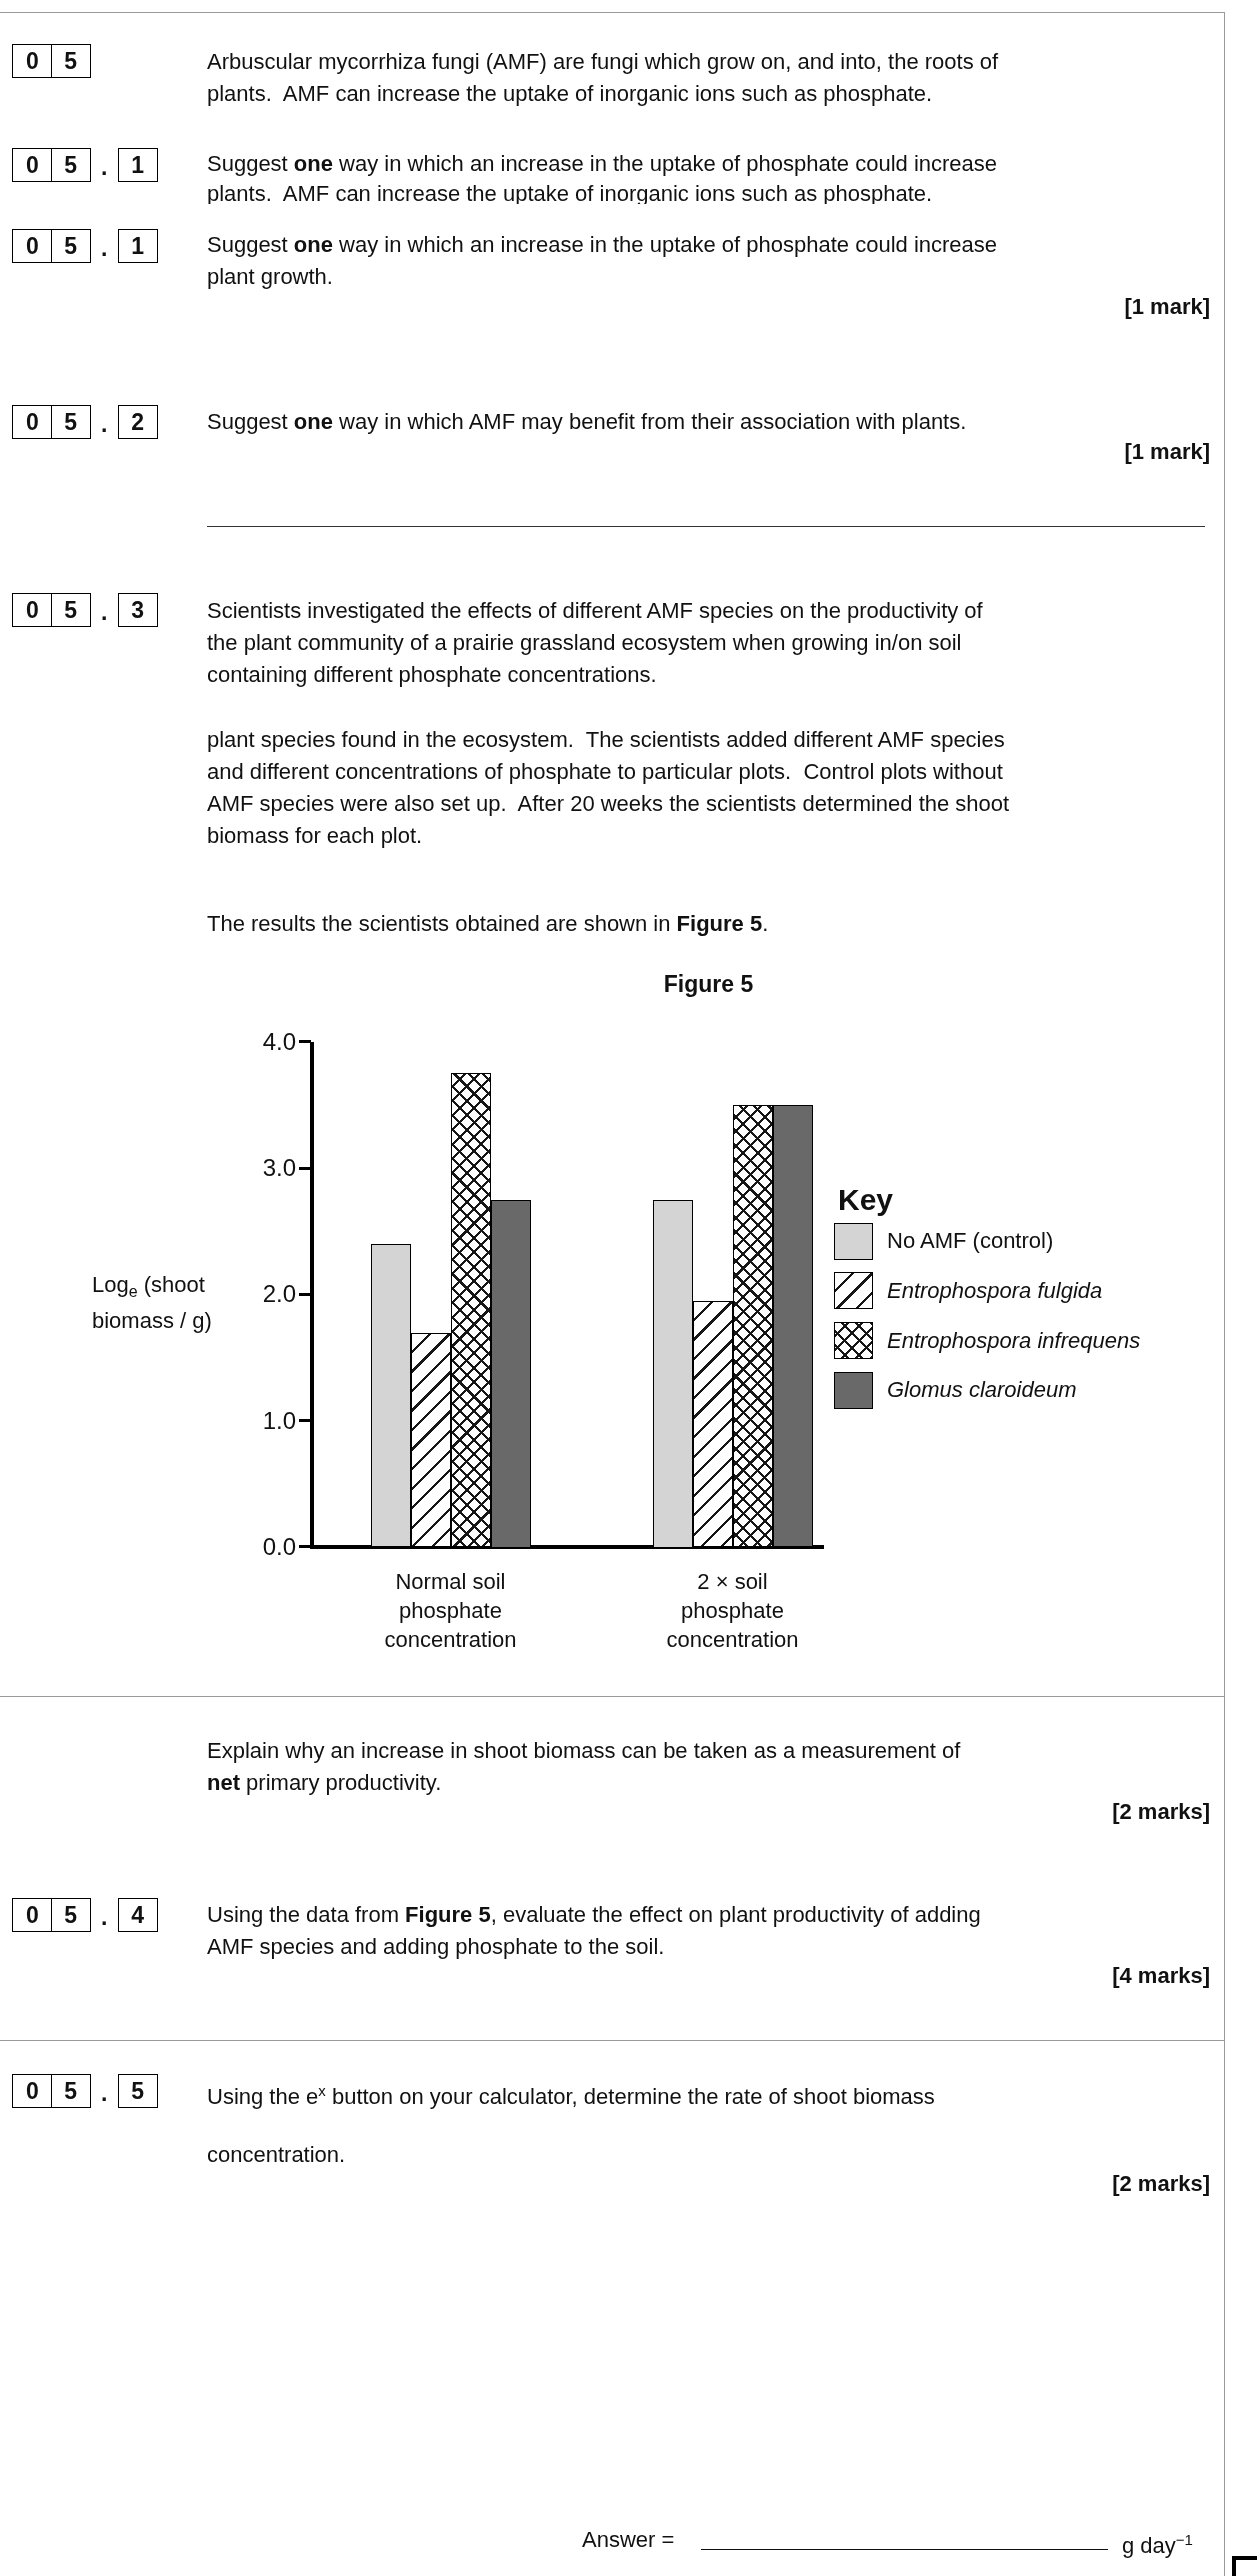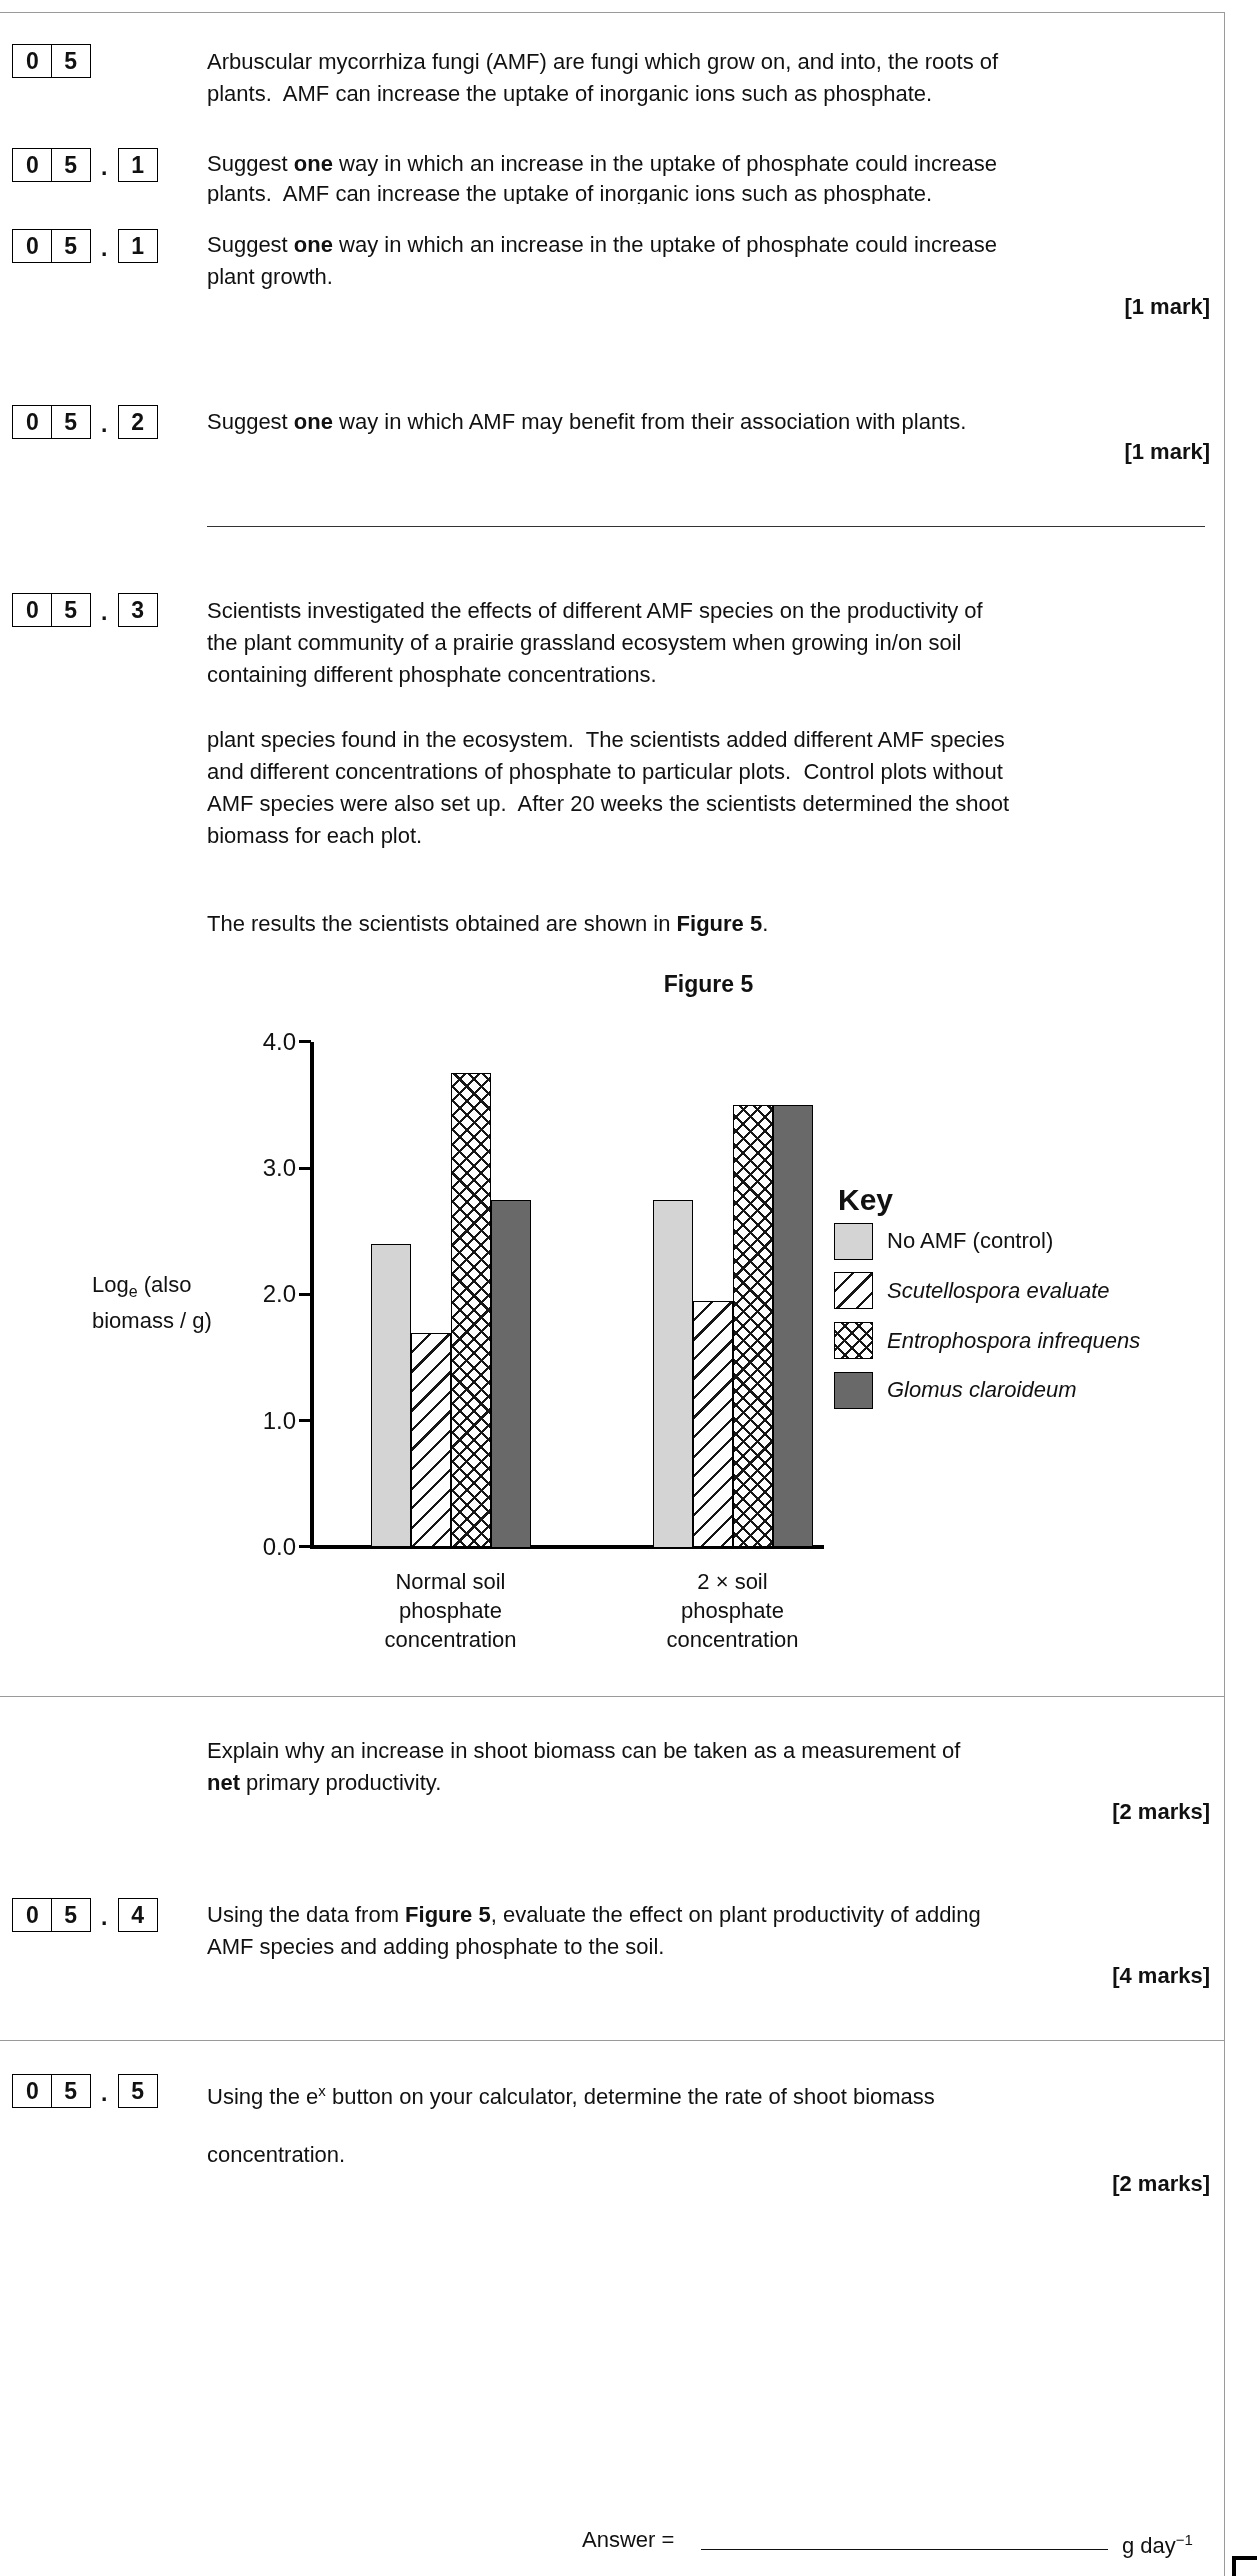--- a/index.html
+++ b/index.html
@@ -105,21 +105,21 @@
   <div class="abs plines" style="left:207px;top:724px;">
       <div>plant species found in the ecosystem.  The scientists added different AMF species</div>
       <div>and different concentrations of phosphate to particular plots.  Control plots without</div>
       <div>AMF species were also set up.  After 20 weeks the scientists determined the shoot</div>
       <div>biomass for each plot.</div>
     </div>
   <div class="abs bl" style="left:207px;top:908px;"><span>The results the scientists obtained are shown in </span><b class="inb">Figure 5</b><span>.</span></div>
 
   <div class="figtitle" style="top:971px;">Figure 5</div>
 
-  <div class="ylab" style="left:92px;top:1270px;"><span>Log</span><sub class="se">e</sub><span> (also</span><br><span>biomass / g)</span></div>
+  <div class="ylab" style="left:92px;top:1270px;"><span>Log</span><sub class="se">e</sub><span> (shoot</span><br><span>biomass / g)</span></div>
 
   <div class="axis" style="left:310px;top:1042px;width:3.6px;height:507px;"></div>
   <div class="axis" style="left:310px;top:1545px;width:514px;height:3.6px;"></div>
 
   <div id="chart-layer">
       <div class="tickmark" style="left: 299px; top: 1040px;"></div>
       <div class="ticklab" style="left: 237px; top: 1028px;">4.0</div>
       <div class="tickmark" style="left: 299px; top: 1167px;"></div>
       <div class="ticklab" style="left: 237px; top: 1154px;">3.0</div>
       <div class="tickmark" style="left: 299px; top: 1293px;"></div>
@@ -143,21 +143,21 @@
       <div class="bar p-dark" style="left: 773px; top: 1105px; width: 40px; height: 442px;"></div>
       <div class="glabel" style="left: 599px; top: 1567px;">
         <div>2 × soil</div>
         <div>phosphate</div>
         <div>concentration</div>
       </div>
       <div class="keytitle" style="left: 838px; top: 1183px;">Key</div>
       <div class="swatch p-light" style="left: 834px; top: 1223px; width: 39px; height: 37px;"></div>
       <div class="keylab" style="left: 887px; top: 1228px;">No AMF (control)</div>
       <div class="swatch p-hatch" style="left: 834px; top: 1272px; width: 39px; height: 37px;"></div>
-      <div class="keylab it" style="left: 887px; top: 1278px;">Scutellospora evaluate</div>
+      <div class="keylab it" style="left: 887px; top: 1278px;">Entrophospora fulgida</div>
       <div class="swatch p-cross" style="left: 834px; top: 1322px; width: 39px; height: 37px;"></div>
       <div class="keylab it" style="left: 887px; top: 1328px;">Entrophospora infrequens</div>
       <div class="swatch p-dark" style="left: 834px; top: 1372px; width: 39px; height: 37px;"></div>
       <div class="keylab it" style="left: 887px; top: 1377px;">Glomus claroideum</div>
     </div>
 
   <div class="abs bl" style="left:207px;top:1735px;">Explain why an increase in shoot biomass can be taken as a measurement of</div>
   <div class="abs bl" style="left:207px;top:1767px;"><b class="inb">net</b><span> primary productivity.</span></div>
   <div class="marks" style="top:1798px;">[2 marks]</div>
 

